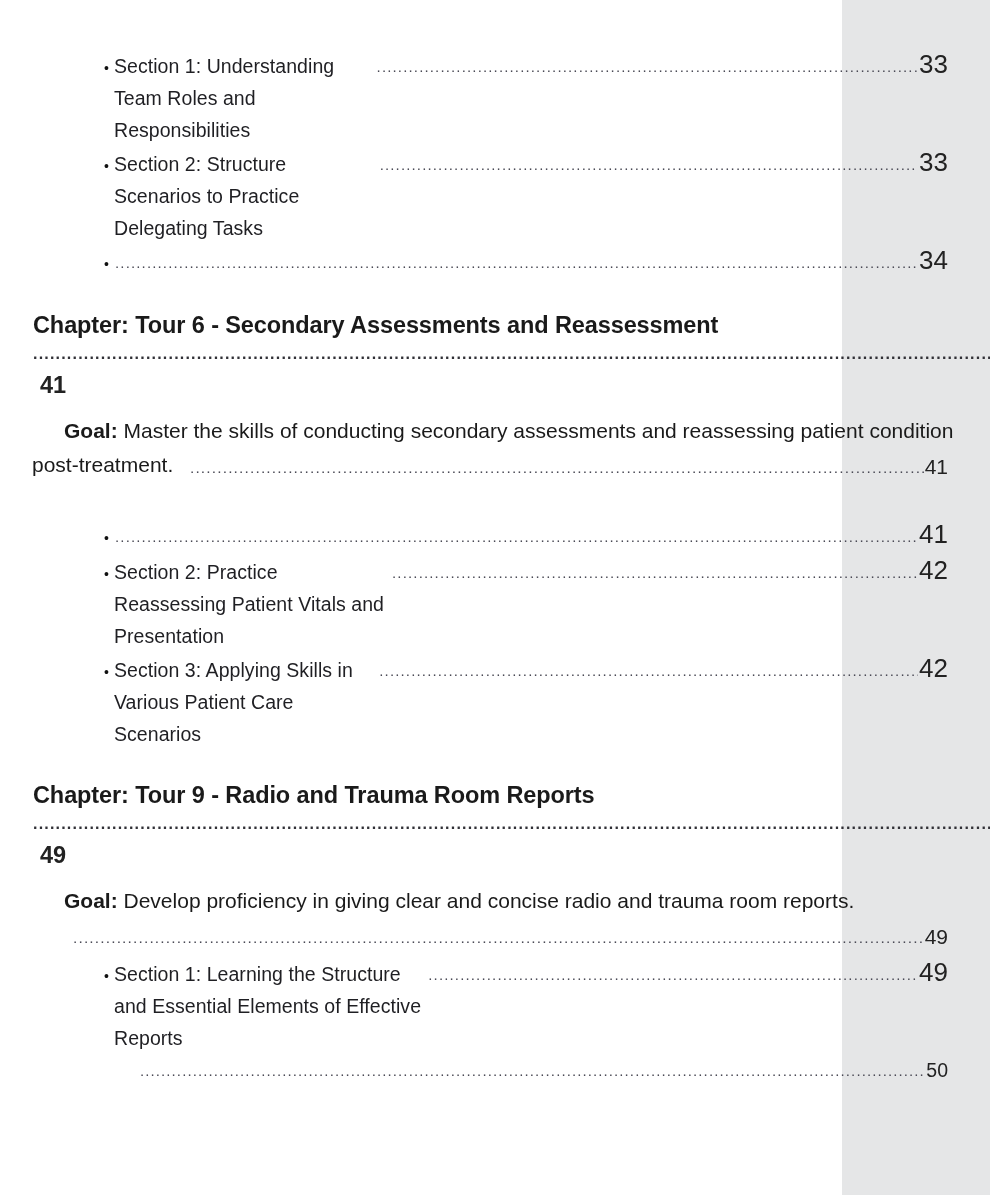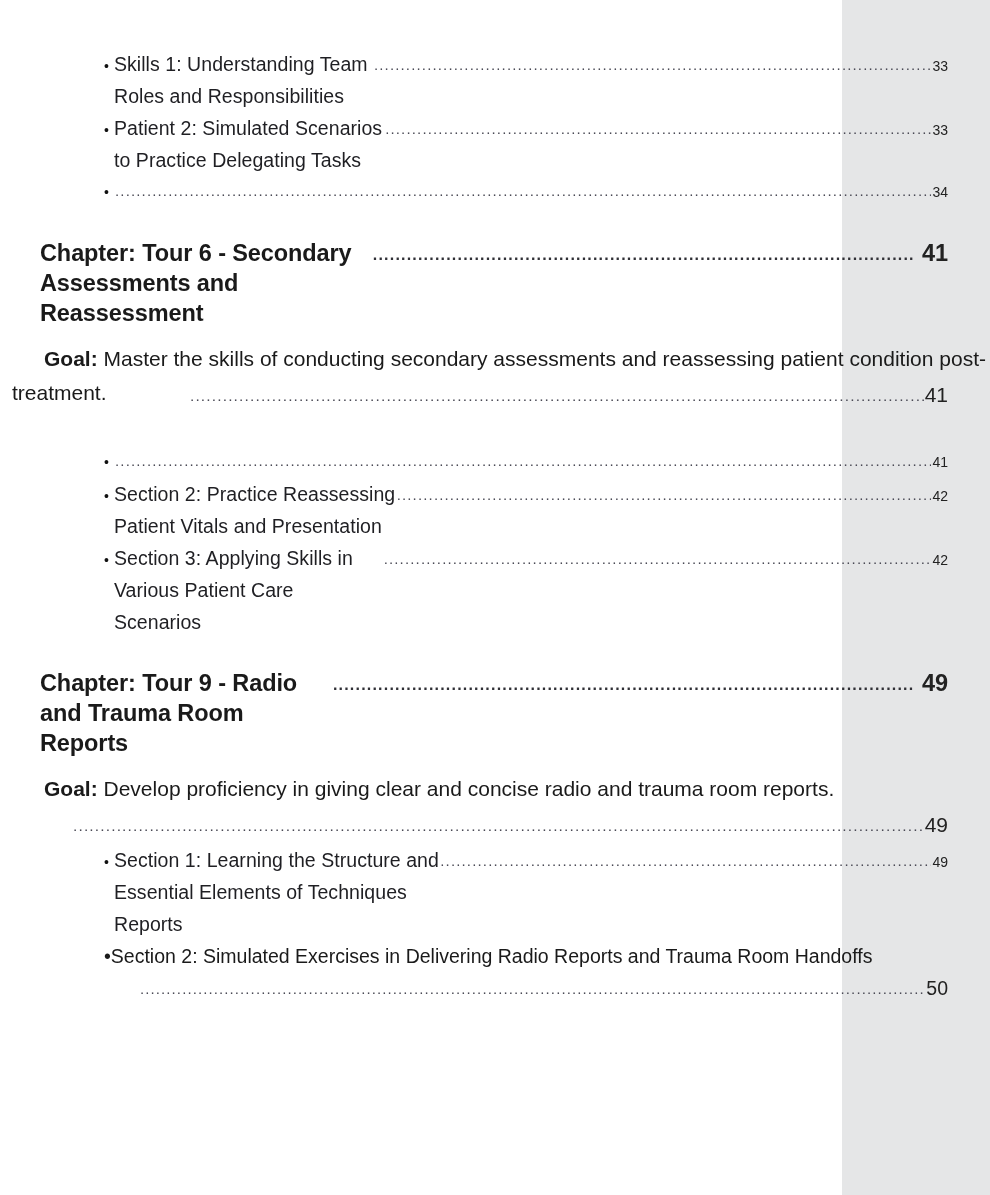--- a/index.html
+++ b/index.html
@@ -74,54 +74,55 @@
   }
   .section-line .bullet {
     flex: 0 0 auto;
     width: 10px;
     margin-right: 0px;
     font-size: 14px;
     line-height: 1;
     color: #111;
   }
   .section-line .toc-label { letter-spacing: 0.05px; }
-  .section-line .pageno { font-size: 14px; }
+  .section-line .pageno { font-size: 26px; }
   .section-line .leader { font-size: 15px; letter-spacing: 1.15px; }
 
   
   .section-wrap {
     padding-left: 113px;
     font-size: 19.5px;
     line-height: 32px;
   }
 
   
   .chapter {
-    padding-left: 40px;
+    padding-left: 32px;
     font-size: 23.5px;
     font-weight: bold;
     line-height: 30px;
     margin-top: 30px;
     margin-bottom: 6px;
     letter-spacing: -0.1px;
+    flex-direction: column;
   }
   .chapter .pageno {
     font-size: 23.5px;
     font-weight: bold;
     padding-left: 7px;
   }
   .chapter .leader {
     font-size: 16px;
     letter-spacing: 1.2px;
     color: #303036;
   }
 
   
   .goal-block {
-    padding-left: 12px;
+    padding-left: 32px;
     font-size: 21px;
     line-height: 34px;
     margin-top: 14px;
     margin-bottom: 2px;
   }
   .goal-text-line {
     text-indent: 32px;          
   }
   .goal-label {
     font-weight: bold;
@@ -147,28 +148,28 @@
   <div id="grey-band"></div>
 
   <div id="content">
 
     <div class="sp-top"></div>
 
     <div>
 
       <div class="toc-row section-line">
         <span class="bullet">•</span>
-        <span class="toc-label">Skills 1: Understanding Team Roles and Responsibilities</span>
+        <span class="toc-label">Section 1: Understanding Team Roles and Responsibilities</span>
         <span class="leader"></span>
         <span class="pageno">33</span>
       </div>
 
       <div class="toc-row section-line">
         <span class="bullet">•</span>
-        <span class="toc-label">Patient 2: Simulated Scenarios to Practice Delegating Tasks</span>
+        <span class="toc-label">Section 2: Structure Scenarios to Practice Delegating Tasks</span>
         <span class="leader"></span>
         <span class="pageno">33</span>
       </div>
 
       <div class="toc-row section-line">
         <span class="bullet">•</span>
         <span class="leader"></span>
         <span class="pageno">34</span>
       </div>
 
@@ -230,29 +231,26 @@
       </div>
       <div class="toc-row goal-row goal-leader-only">
         <span class="leader"></span>
         <span class="pageno">49</span>
       </div>
 
       <div>
 
         <div class="toc-row section-line">
           <span class="bullet">•</span>
-          <span class="toc-label">Section 1: Learning the Structure and Essential Elements of Techniques Reports</span>
+          <span class="toc-label">Section 1: Learning the Structure and Essential Elements of Effective Reports</span>
           <span class="leader"></span>
           <span class="pageno">49</span>
         </div>
 
         <div class="section-wrap">
-          <div style="text-indent:-9px;">
-            <span class="bullet">•</span><span>Section 2: Simulated Exercises in Delivering Radio Reports and Trauma Room Handoffs</span>
-          </div>
           <div class="toc-row" style="padding-left:26px; padding-right:42px;">
             <span class="leader"></span>
             <span class="pageno">50</span>
           </div>
         </div>
 
       </div>
 
     </div>
 

